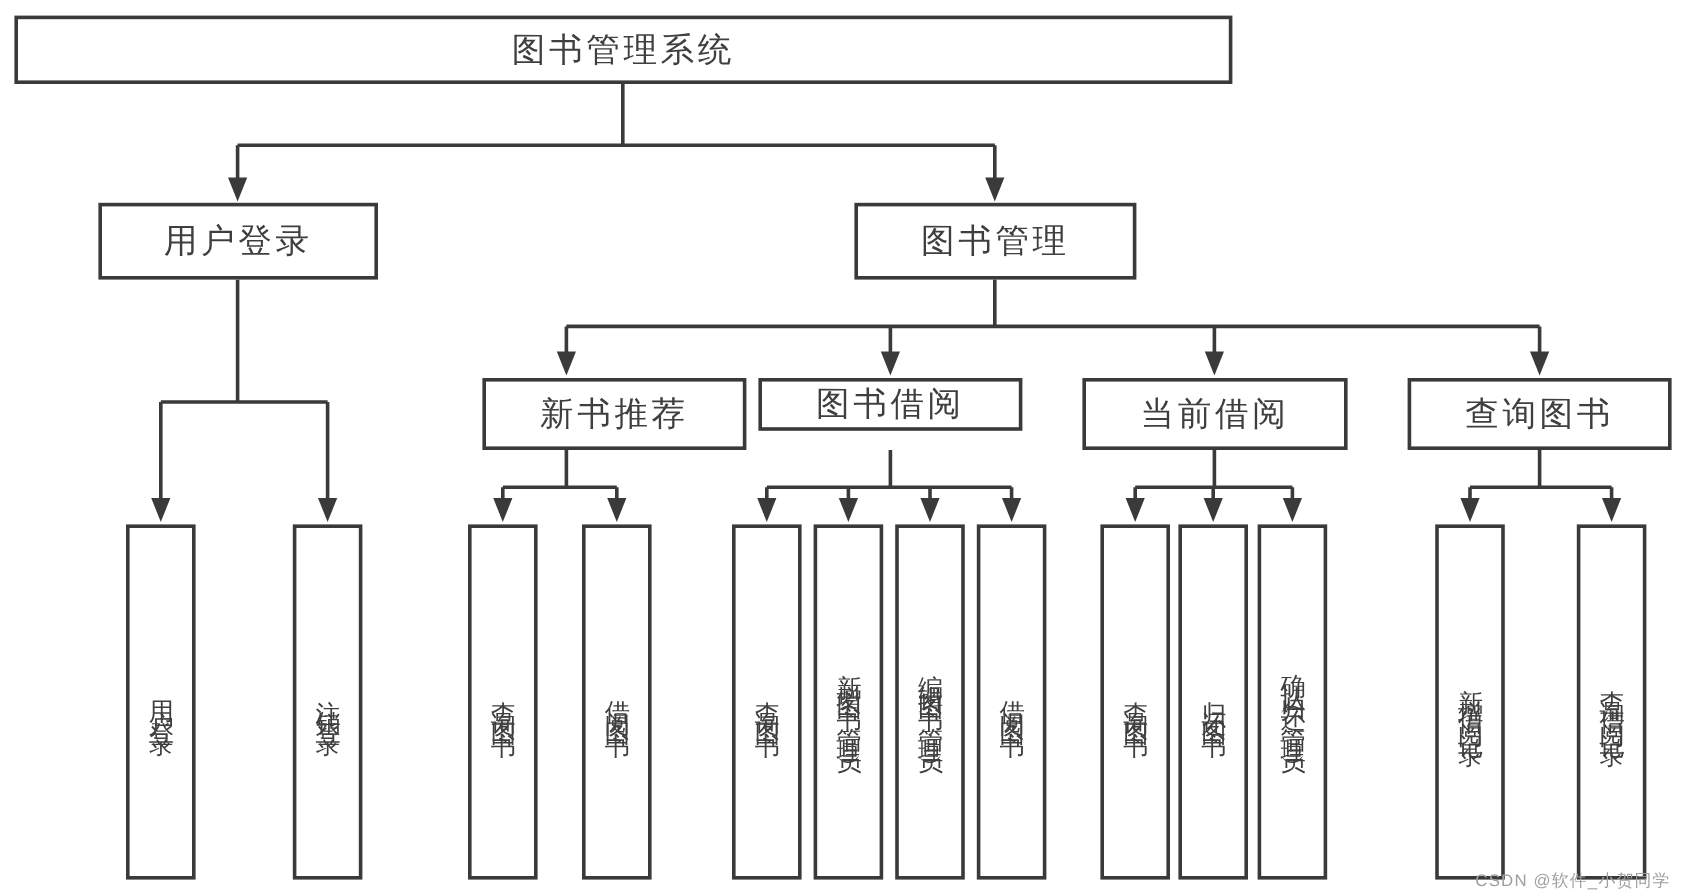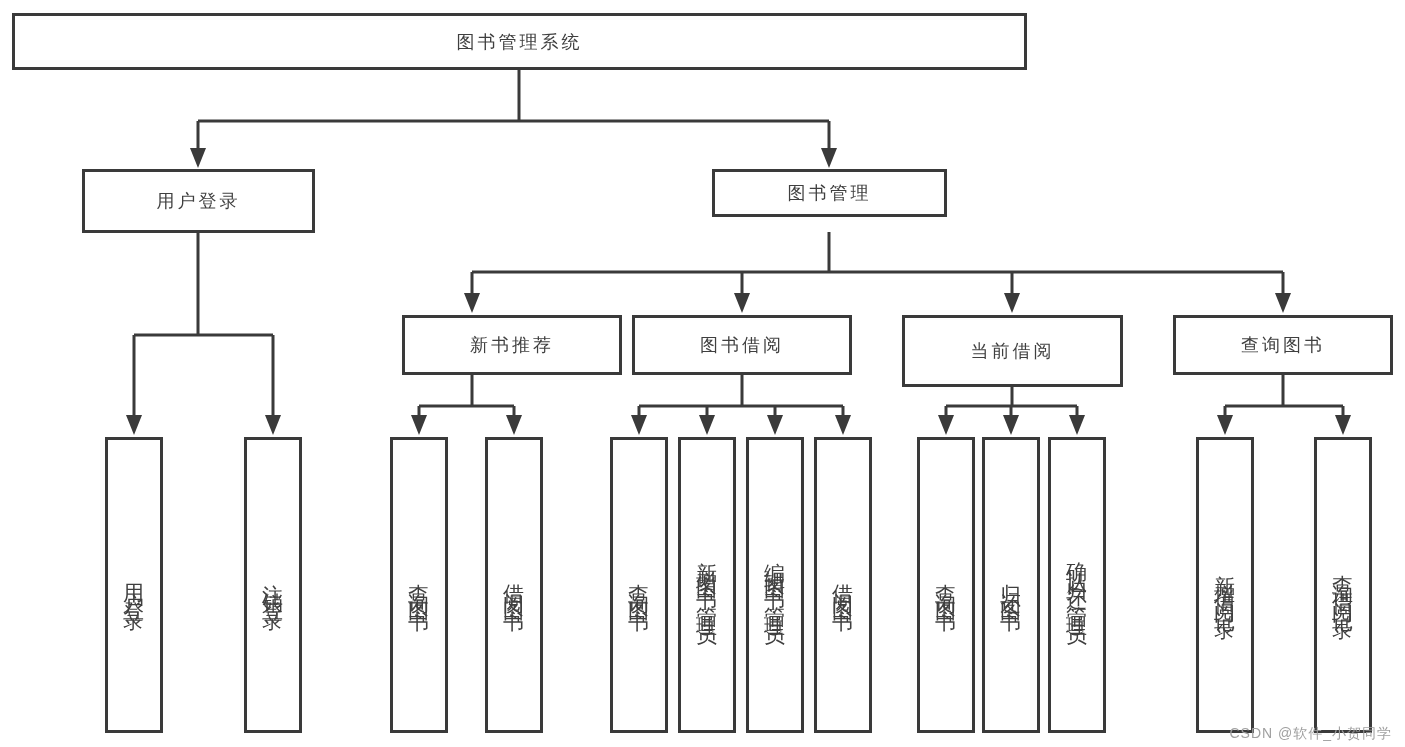--- a/index.html
+++ b/index.html
@@ -22,21 +22,21 @@
     box-sizing: border-box;
     border: 3px solid #3a3a3a;
     background: #ffffff;
     color: #3f3f3f;
     display: flex;
     align-items: center;
     justify-content: center;
     text-align: center;
   }
   .h-node {
-    font-size: 18px;
+    font-size: 28px;
     letter-spacing: 3px;
     white-space: nowrap;
   }
   .v-node {
     writing-mode: vertical-rl;
     text-orientation: mixed;
     font-size: 21px;
     letter-spacing: 9px;
     line-height: 1;
   }
@@ -115,25 +115,25 @@
     </g>
     <g fill="#3a3a3a" stroke="none">
       <polygon points="1217,415 1233,415 1225,435"></polygon>
       <polygon points="1335,415 1351,415 1343,435"></polygon>
     </g>
   </svg>
 
   <div class="node h-node" style="left:12px; top:13px; width:1015px; height:57px;">图书管理系统</div>
 
   <div class="node h-node" style="left:82px; top:169px; width:233px; height:64px;">用户登录</div>
-  <div class="node h-node" style="left:712px; top:169px; width:235px; height:48px;">图书管理</div>
+  <div class="node h-node" style="left:712px; top:169px; width:235px; height:64px;">图书管理</div>
 
   <div class="node h-node" style="left:362px; top:315px; width:220px; height:60px;margin-left:40px;">新书推荐</div>
-  <div class="node h-node" style="left:632px; top:315px; width:220px; height:60px;">图书借阅</div>
-  <div class="node h-node" style="left:902px; top:315px; width:221px; height:72px;">当前借阅</div>
+  <div class="node h-node" style="left:632px; top:315px; width:220px; height:44px;">图书借阅</div>
+  <div class="node h-node" style="left:902px; top:315px; width:221px; height:60px;">当前借阅</div>
   <div class="node h-node" style="left:1173px; top:315px; width:220px; height:60px;">查询图书</div>
 
   <div class="node v-node" style="left:105px; top:437px; width:58px; height:296px;">用户登录</div>
   <div class="node v-node" style="left:244px; top:437px; width:58px; height:296px;">注销登录</div>
 
   <div class="node v-node" style="left:390px; top:437px; width:58px; height:296px;">查询图书</div>
   <div class="node v-node" style="left:485px; top:437px; width:58px; height:296px;">借阅图书</div>
 
   <div class="node v-node" style="left:610px; top:437px; width:58px; height:296px;">查询图书</div>
   <div class="node v-node" style="left:678px; top:437px; width:58px; height:296px;">新增图书（管理员）</div>

